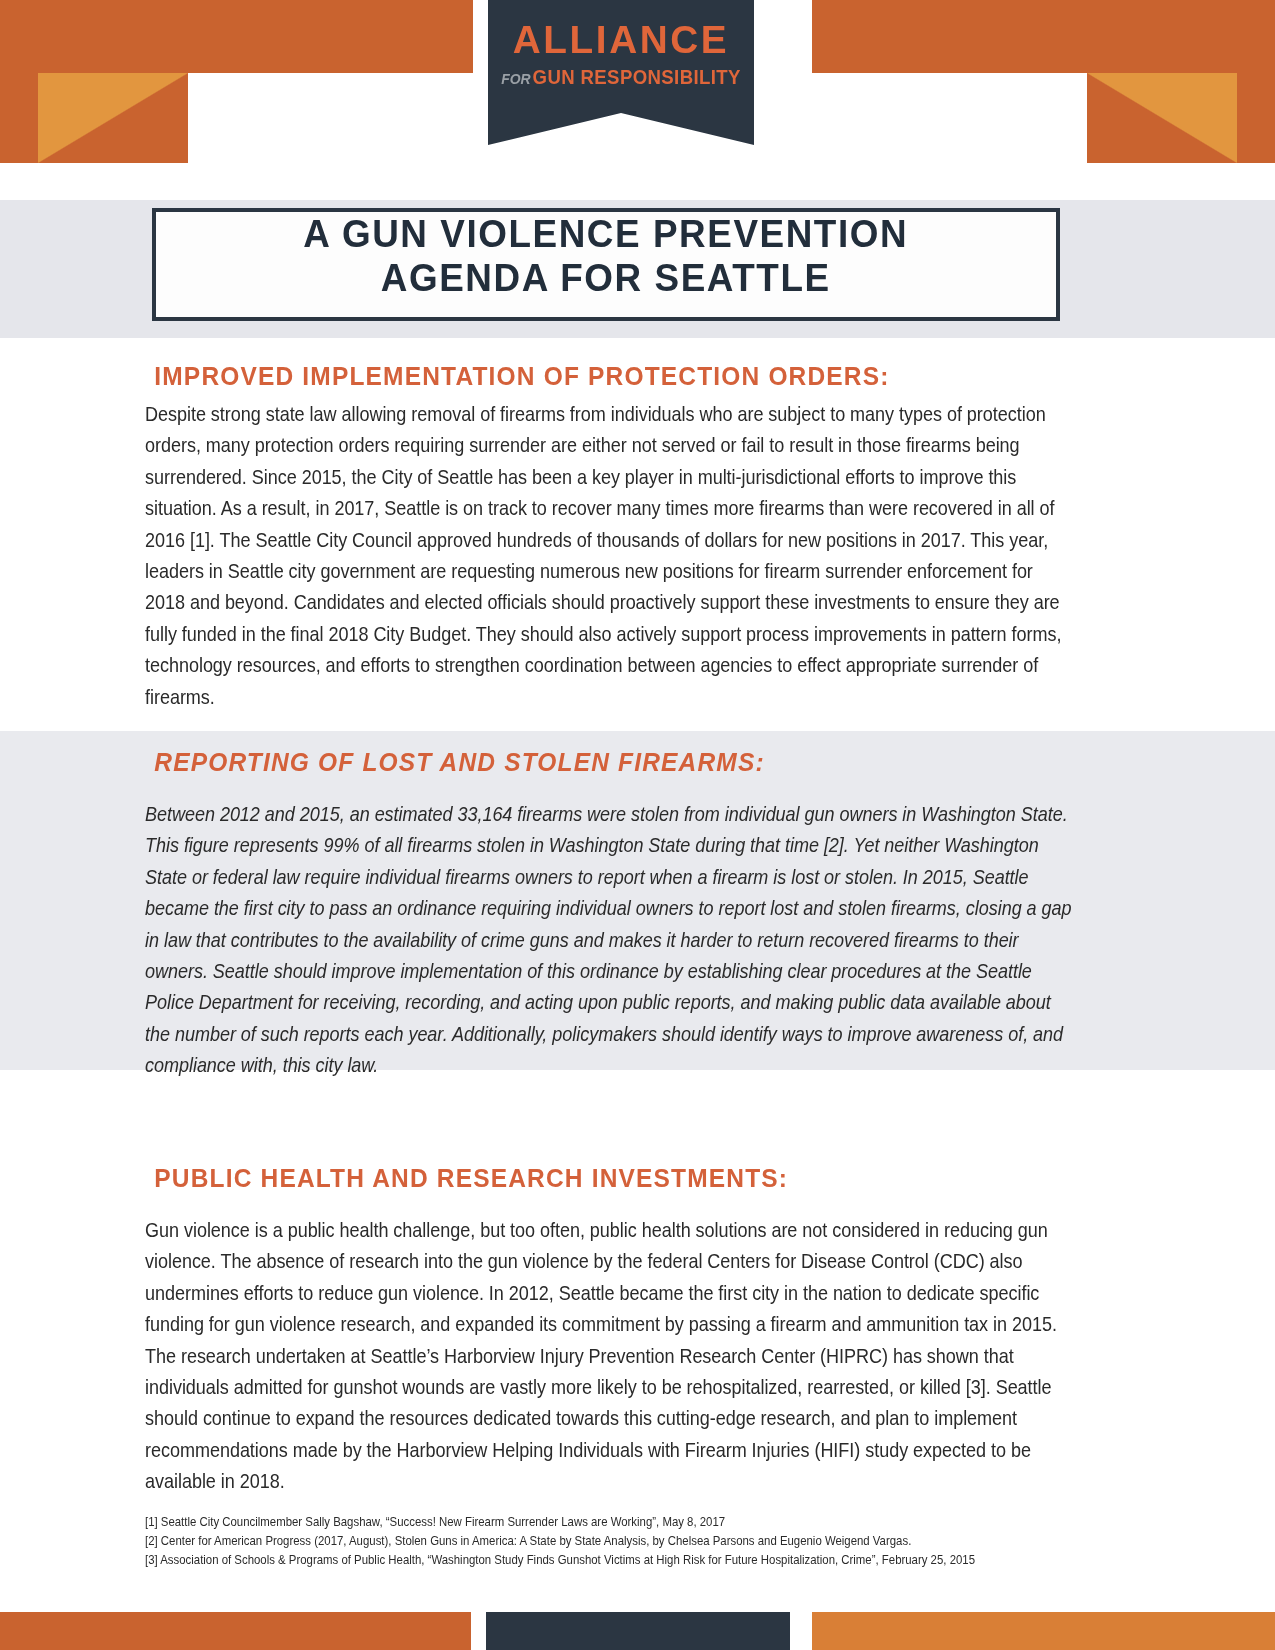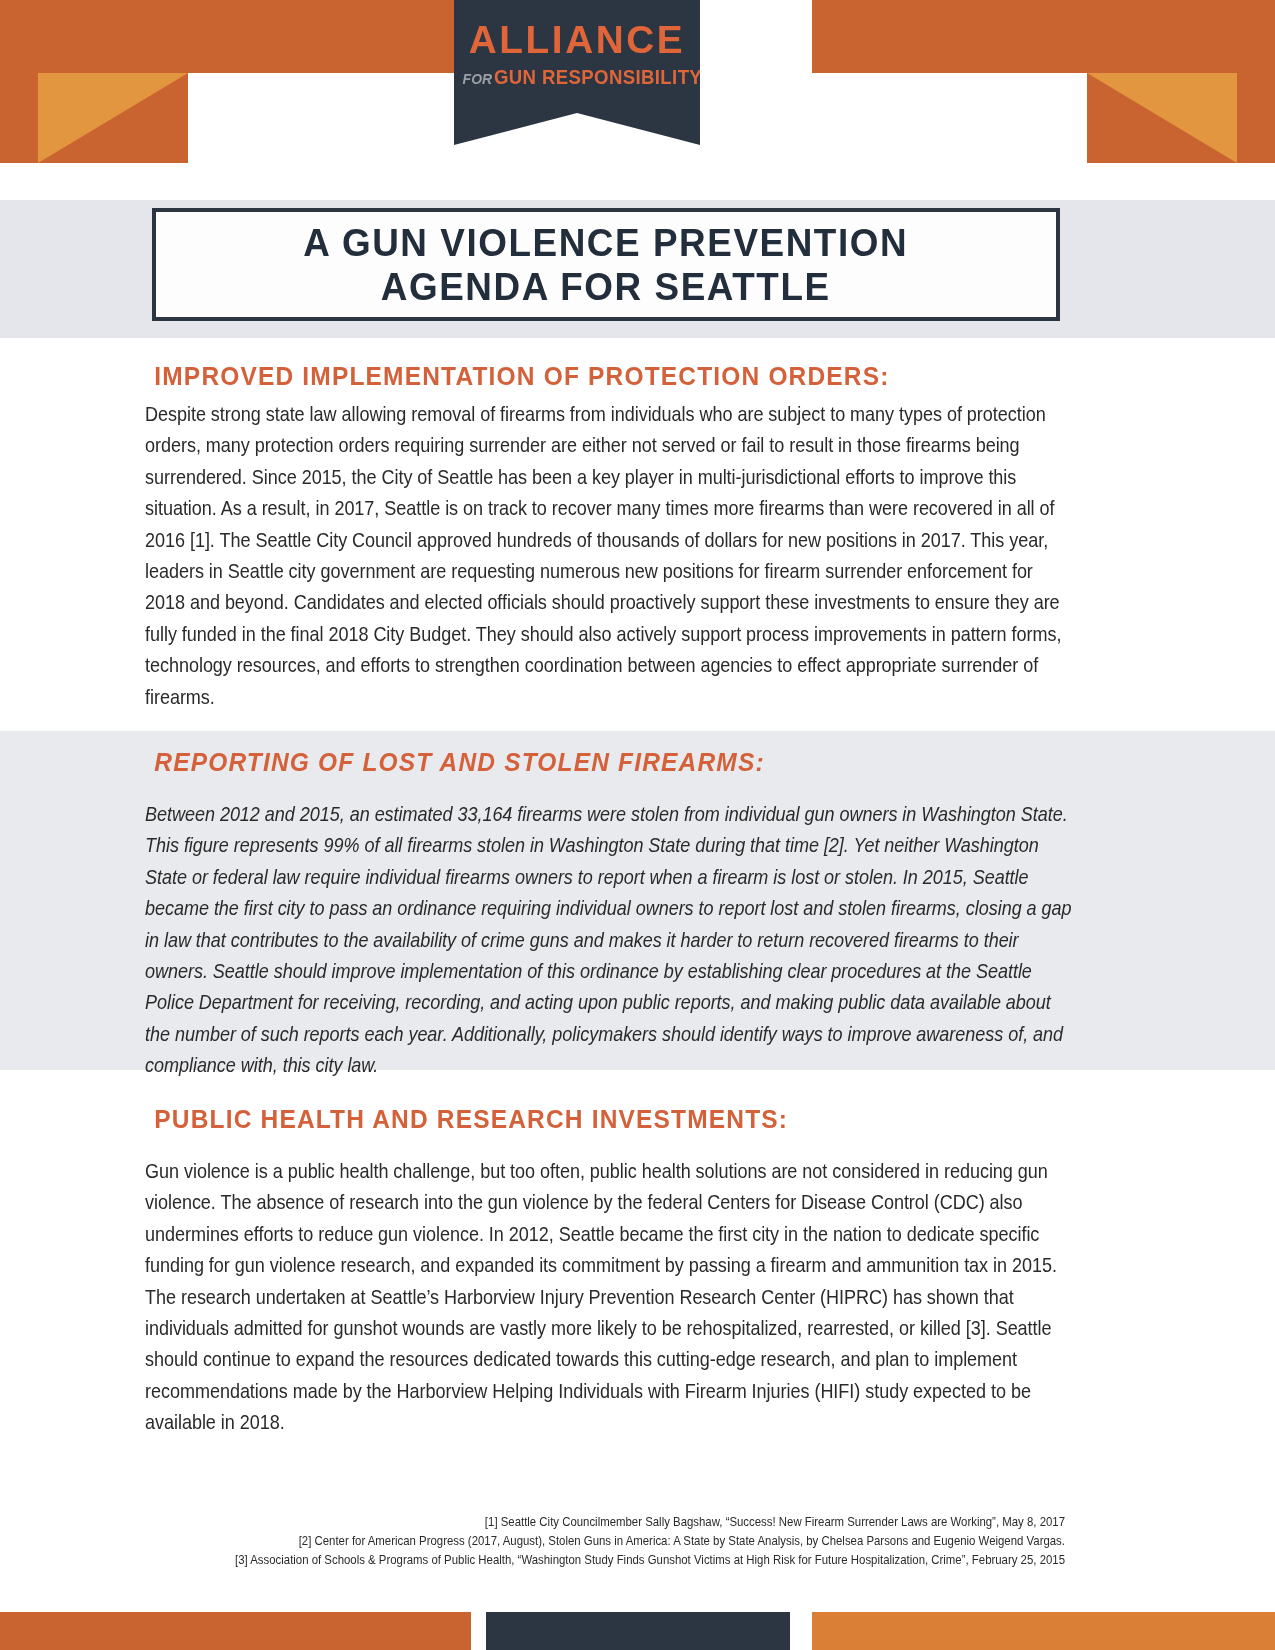--- a/index.html
+++ b/index.html
@@ -34,21 +34,21 @@
     position:absolute; left:38px; top:73px; width:150px; height:90px;
     background:linear-gradient(to bottom right, #E2963F 0%, #E2963F 49.6%, #C9632F 50.4%, #C9632F 100%);
   }
   .tri-right {
     position:absolute; left:1087px; top:73px; width:150px; height:90px;
     background:linear-gradient(to bottom left, #E2963F 0%, #E2963F 49.6%, #C9632F 50.4%, #C9632F 100%);
   }
 
   
   .logo-banner {
-    position:absolute; left:454px; top:0; width:246px; height:145px;
+    position:absolute; left:488px; top:0; width:266px; height:145px;
     background:#2B3642;
     clip-path: polygon(0 0, 100% 0, 100% 100%, 50% 78%, 0 100%);
     text-align:center;
   }
   .logo-alliance {
     margin-top:19px;
     font-family:"Liberation Sans", sans-serif;
     font-weight:bold;
     font-size:38px;
     letter-spacing:2.5px;
@@ -72,21 +72,21 @@
 
   
   .title-band {
     position:absolute; left:0; top:200px; width:1275px; height:138px;
     background:#E5E6EB;
   }
   .title-box {
     position:absolute; left:152px; top:208px; width:908px; height:113px;
     background:#FDFDFD;
     border:4px solid #2B3642;
-    display:flex; align-items:center; justify-content:center;
+    display:flex; align-items:flex-start; justify-content:center;
   }
   .title-text {
     font-family:"Liberation Sans", sans-serif;
     font-weight:bold;
     font-size:38px;
     line-height:44px;
     letter-spacing:1.6px;
     color:#222E3B;
     text-align:center;
     transform:scaleX(0.97);
@@ -97,21 +97,21 @@
     position:absolute; left:0; top:731px; width:1275px; height:339px;
     background:#E9EAEE;
   }
 
   
   .content { position:absolute; left:0; top:0; width:1275px; }
 
   .section { position:absolute; left:145px; width:930px; }
   .sec1 { top:362px; }
   .sec2 { top:748px;font-style:italic; }
-  .sec3 { top:1105px; }
+  .sec3 { top:1164px; }
 
   .sec-head {
     font-family:"Liberation Sans", sans-serif;
     font-weight:bold;
     font-size:25px;
     letter-spacing:1.2px;
     color:#D4613A;
     margin-bottom:8px;
     transform:scaleX(0.98);
     white-space:nowrap;
@@ -125,21 +125,21 @@
     color:#2A2A2A;
     text-align:left;
     transform:scaleX(0.885);
     transform-origin:left top;
     width:1051px;
     letter-spacing:-0.05px;
   }
 
   
   .footnotes {
-    position:absolute; left:145px; top:1513px; width:1000px;text-align:right;
+    position:absolute; left:145px; top:1513px; width:1000px;
   }
   .fn {
     font-family:"Liberation Sans", sans-serif;
     font-size:12.4px;
     line-height:19px;
     color:#2A2A2A;
     white-space:nowrap;
     transform:scaleX(0.92);
     transform-origin:left top;
   }

